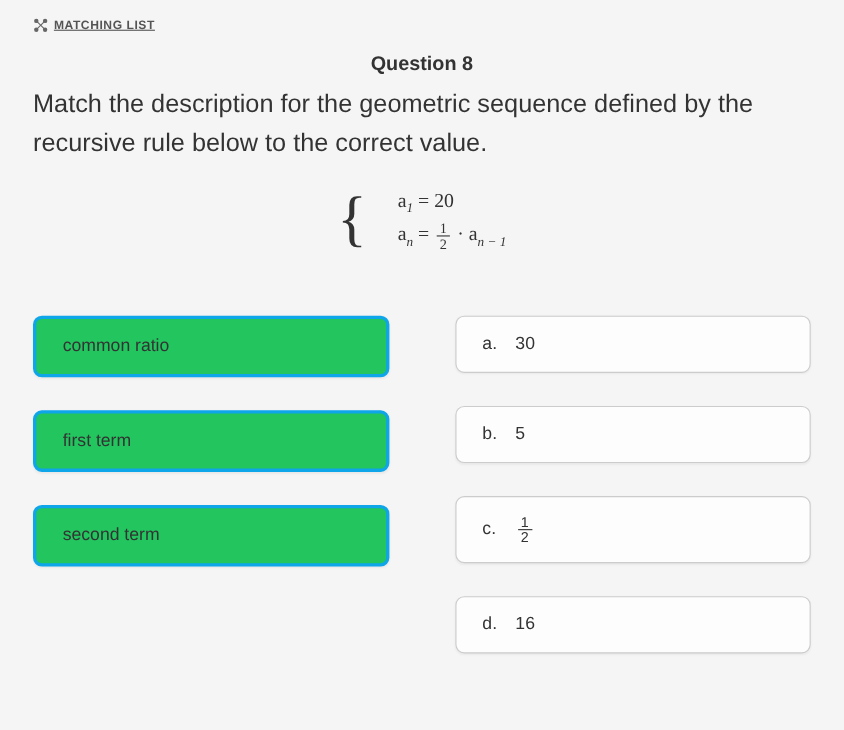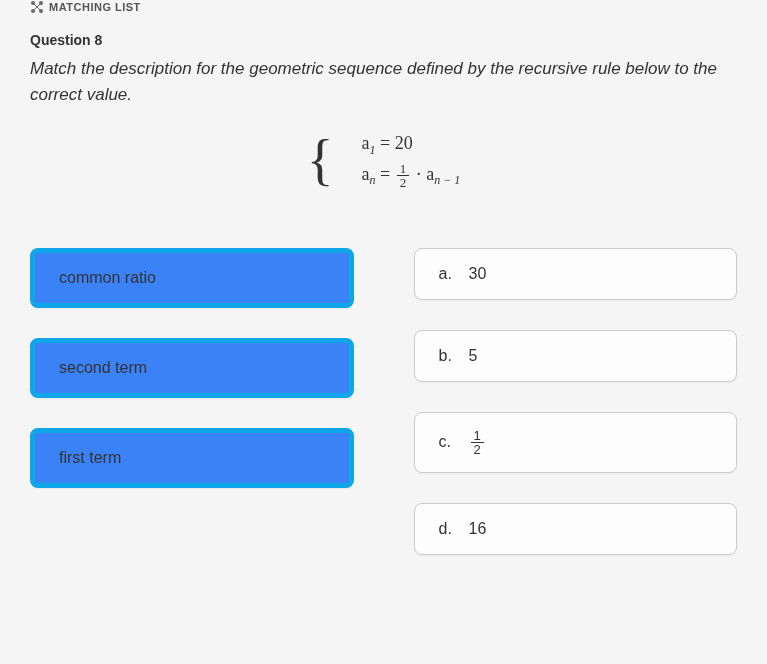--- a/index.html
+++ b/index.html
@@ -14,41 +14,42 @@
       height: 664px;
       padding: 0 30px;
       color: #444;
       position: relative;
     }
     .header-label {
       font-size: 11px;
       font-weight: bold;
       letter-spacing: 0.5px;
       color: #555;
-      padding-top: 0;
+      padding-top: 16px;
       display: flex;
       align-items: center;
       gap: 5px;
+      text-decoration: underline;
     }
     .header-icon {
       display: inline-flex;
       align-items: center;
     }
     .question-number {
-      font-size: 14px;
+      font-size: 18px;
       font-weight: bold;
       color: #333;
       margin-top: 18px;
+      text-align: center;
     }
     .question-text {
-      font-size: 17px;
+      font-size: 23px;
       color: #333;
       margin-top: 8px;
       line-height: 1.5;
-      font-style: italic;
     }
     .formula-block {
       text-align: center;
       margin-top: 22px;
       margin-bottom: 55px;
       font-family: 'Times New Roman', Times, serif;
       color: #333;
     }
     .brace-wrap {
       display: inline-flex;
@@ -102,22 +103,22 @@
       justify-content: space-between;
       gap: 60px;
     }
     .column {
       flex: 1;
       display: flex;
       flex-direction: column;
       gap: 30px;
     }
     .match-item {
-      background: #3b82f6;
-      border: 5px solid #0ea5e9;
+      background: #22c55e;
+      border: 3px solid #0ea5e9;
       border-radius: 8px;
       padding: 16px 24px;
       font-size: 16px;
       color: #333;
       box-shadow: 0 1px 2px rgba(0,0,0,0.05);
       min-height: 52px;
       display: flex;
       align-items: center;
     }
     .answer-item {
@@ -174,24 +175,24 @@
     </div>
   </div>
 </div>
 
 <div class="matching-area">
   <div class="column">
     <div class="match-item">
       <span>common ratio</span>
     </div>
     <div class="match-item">
+      <span>first term</span>
+    </div>
+    <div class="match-item">
       <span>second term</span>
-    </div>
-    <div class="match-item">
-      <span>first term</span>
     </div>
   </div>
 
   <div class="column">
     <div class="answer-item">
       <span class="answer-letter">a.</span>
       <span class="answer-value">30</span>
     </div>
     <div class="answer-item">
       <span class="answer-letter">b.</span>

